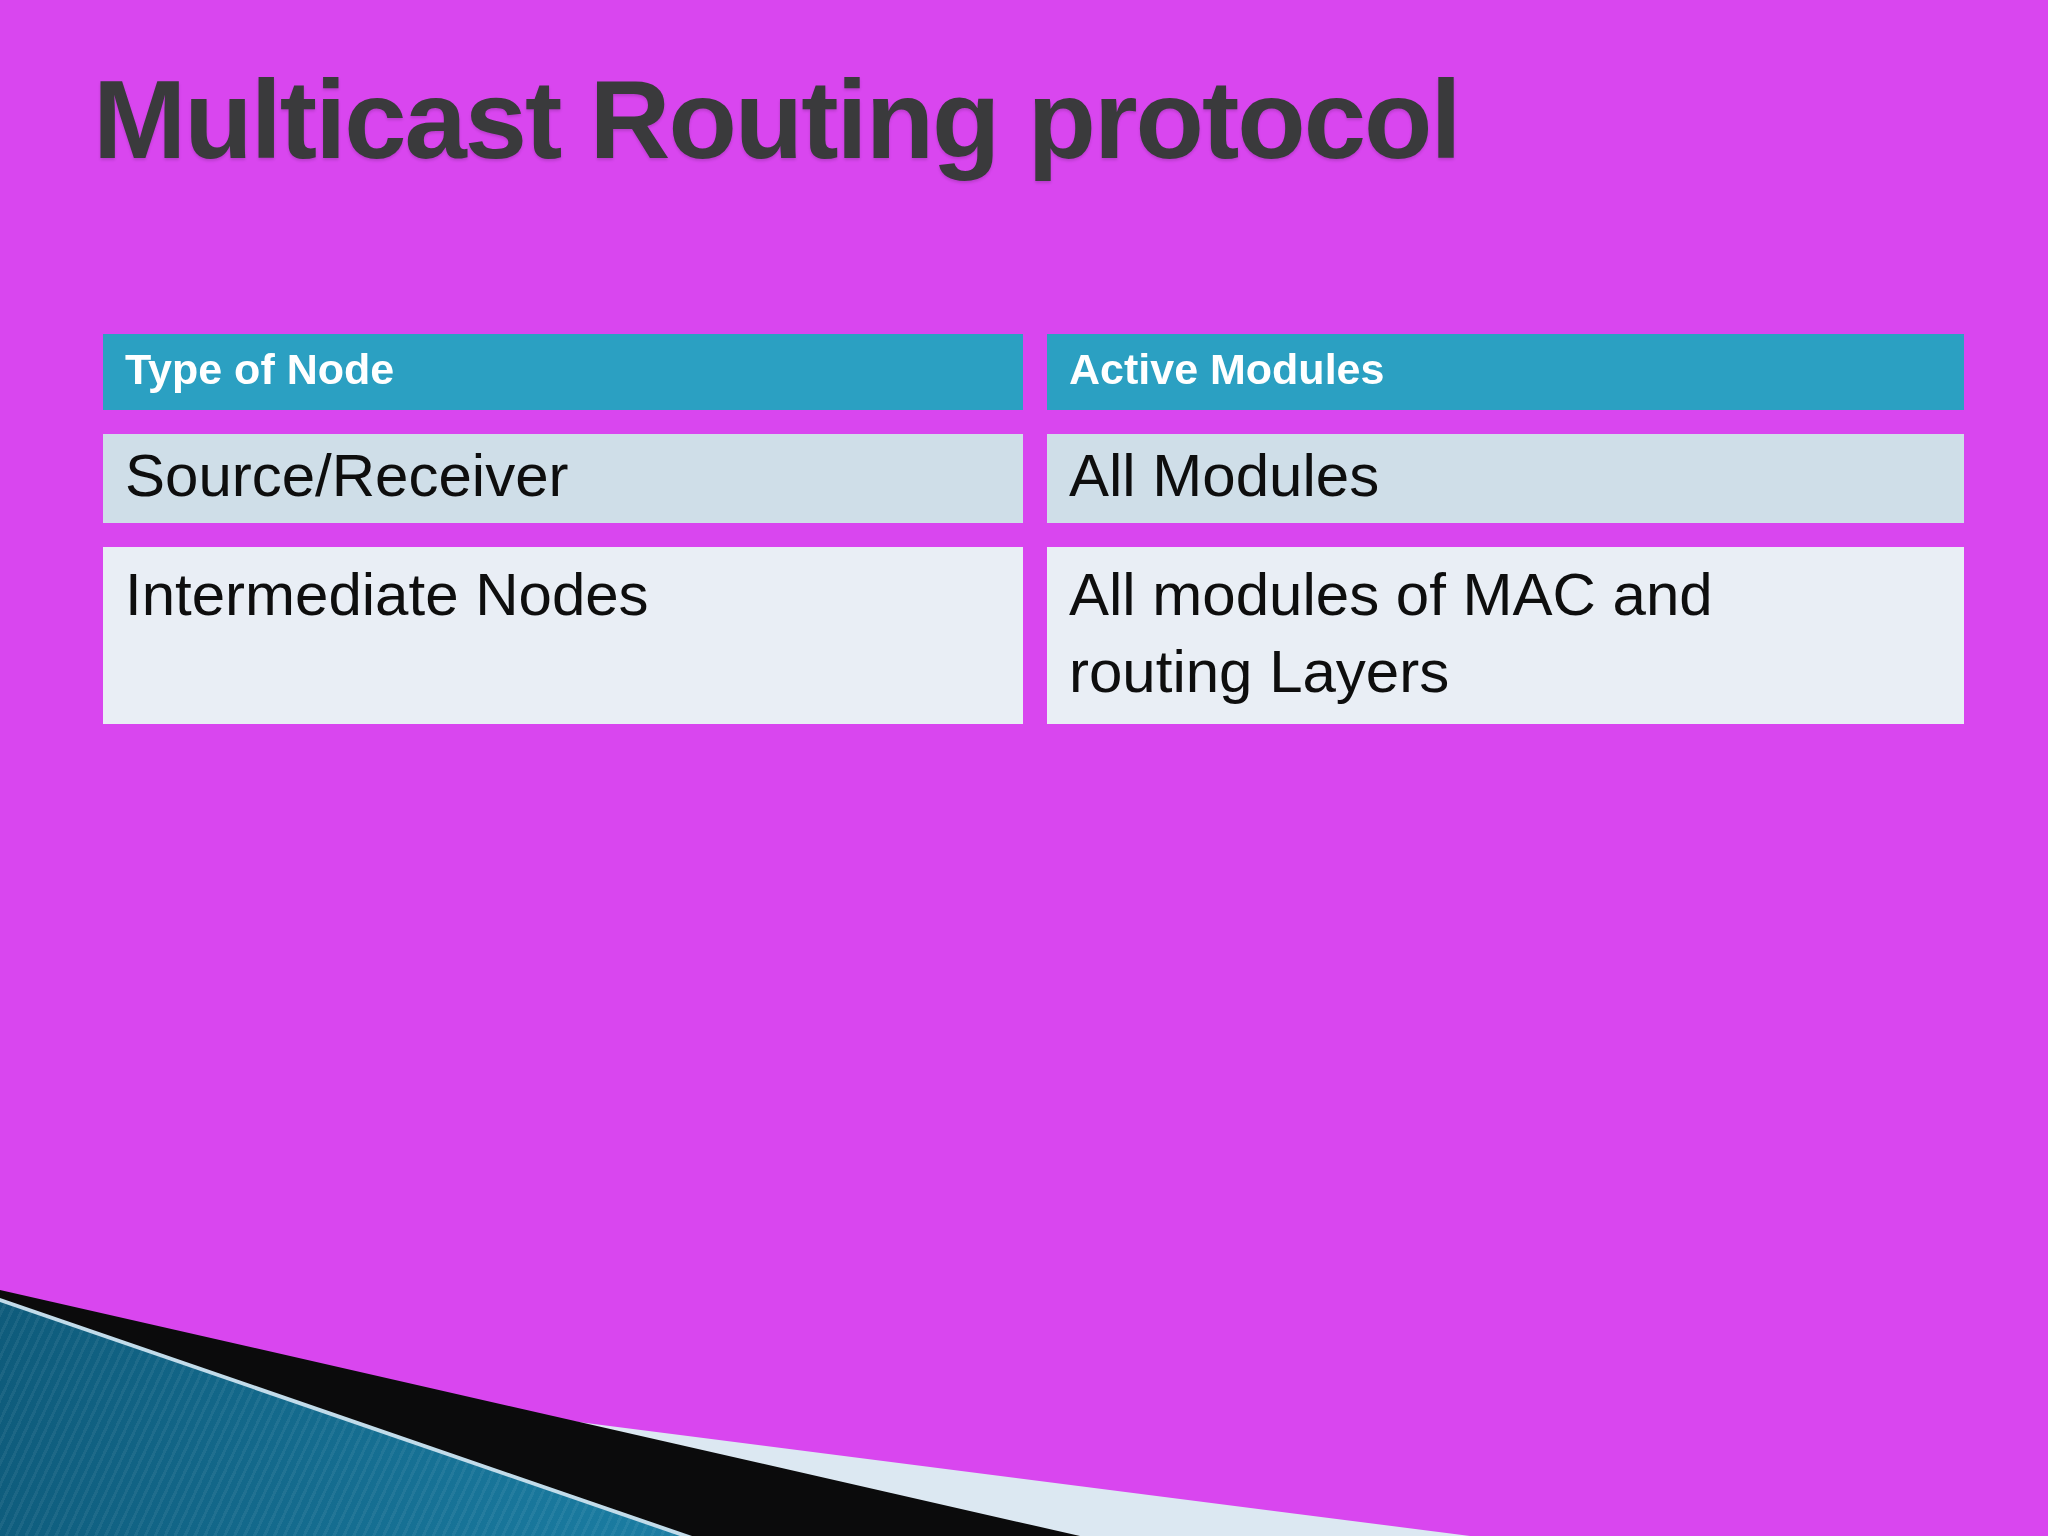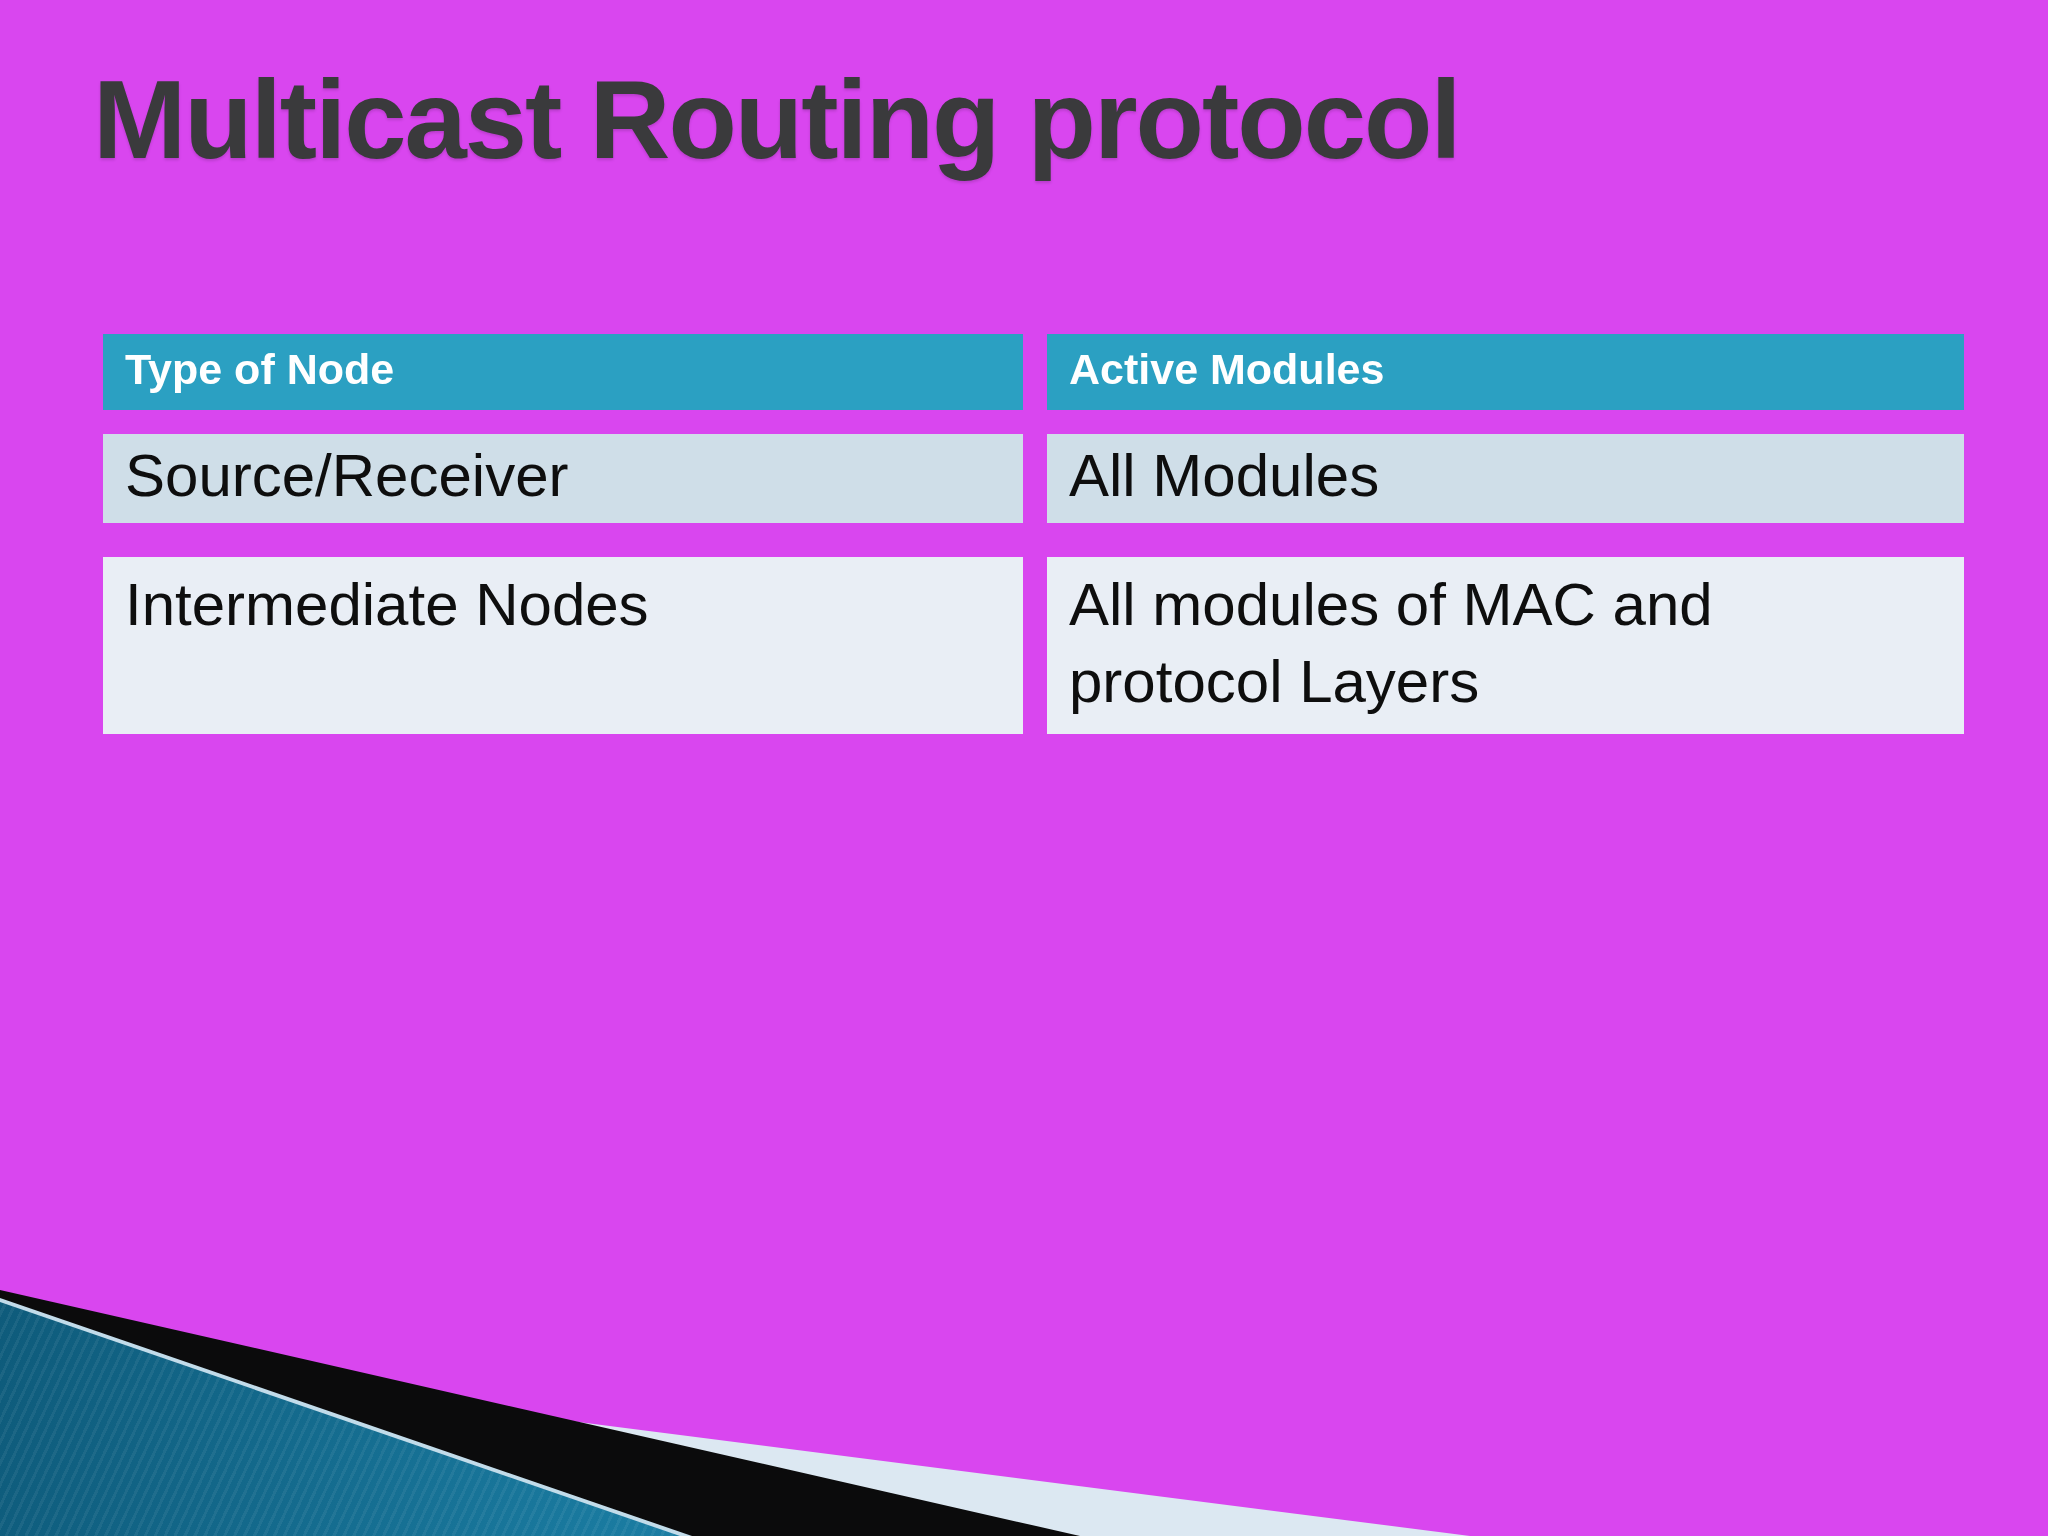--- a/index.html
+++ b/index.html
@@ -57,21 +57,21 @@
   .header-cell {
     background: #2ba0c2;
     color: #ffffff;
     font-weight: bold;
     font-size: 43px;
     height: 76px;
     display: flex;
     align-items: center;
   }
   .row1 { background: #cfdee8; min-height: 74px; display: flex; align-items: center; padding-top: 4px; padding-bottom: 8px; }
-  .row2 { background: #e9eef5; min-height: 140px; margin-top: 10px; }
+  .row2 { background: #e9eef5; min-height: 140px; }
   .row3 { background: #cfdee8; min-height: 137px; }
 
   
   .decoration {
     position: absolute;
     left: 0;
     bottom: 0;
     width: 2048px;
     height: 246px;
     pointer-events: none;
@@ -112,21 +112,21 @@
   <div class="node-table">
 
     <div class="cell header-cell">Type of Node</div>
     <div class="cell header-cell">Active Modules</div>
 
     <div class="cell row1">Source/Receiver</div>
     <div class="cell row1">All Modules</div>
 
     <div class="cell row2">Intermediate Nodes</div>
     <div class="cell row2">
-      <span class="wrap-limit">All modules of MAC and protocol Layers</span>
+      <span class="wrap-limit">All modules of MAC and routing Layers</span>
     </div>
 
 
   </div>
 
   <div class="decoration">
     <div class="wedge wedge-pale"></div>
     <div class="wedge wedge-black"></div>
     <div class="wedge wedge-teal-edge"></div>
     <div class="wedge wedge-teal"></div>

